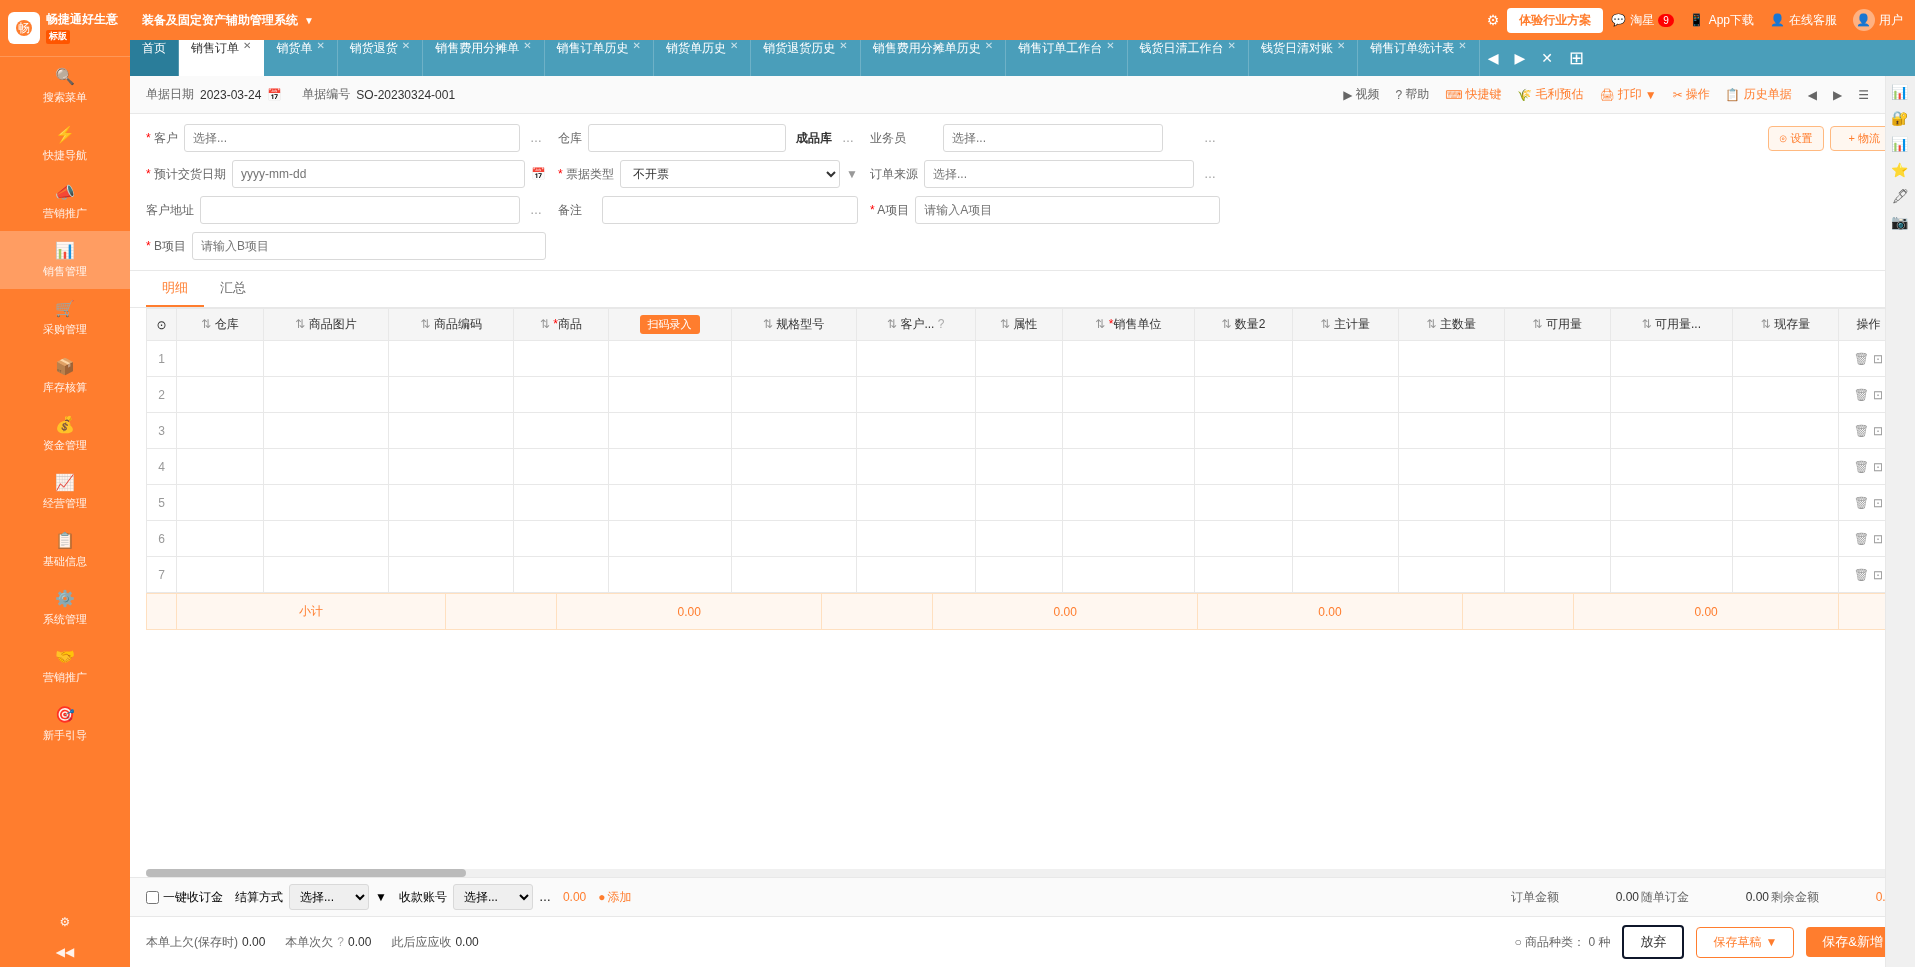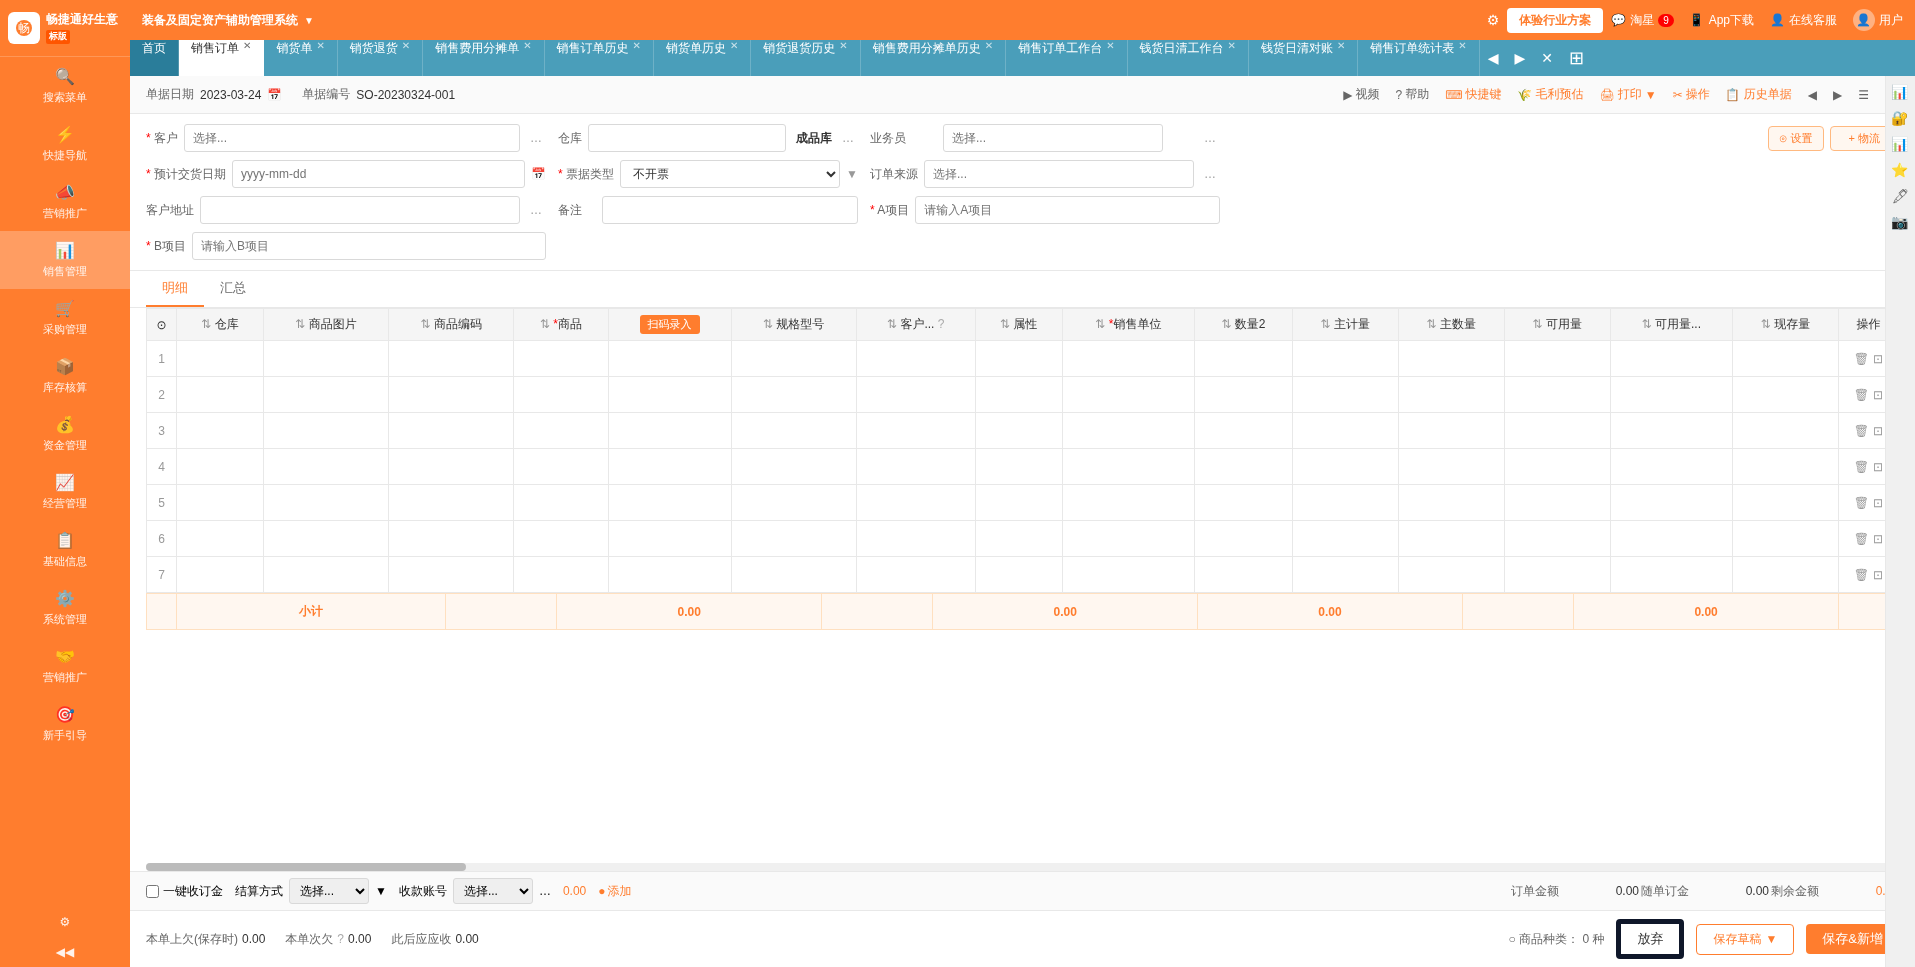--- a/index.html
+++ b/index.html
@@ -72,41 +72,41 @@
     .table-area { flex: 1; overflow: auto; padding: 0 16px; }
     table { width: 100%; border-collapse: collapse; font-size: 12px; }
     thead tr { background: #f5f5f5; }
     thead th { padding: 6px 8px; text-align: center; border: 1px solid #e8e8e8; color: #333; font-weight: normal; white-space: nowrap; position: relative; }
     tbody tr td { padding: 6px 8px; border: 1px solid #e8e8e8; text-align: center; height: 36px; color: #333; }
     .th-settings { width: 30px; }
     .th-ops { width: 60px; }
     .scan-btn { background: #ff7d2e; color: white; border: none; border-radius: 3px; padding: 2px 8px; font-size: 11px; cursor: pointer; }
     .required-star { color: red; }
     .subtotal-row { background: #fff7f0; }
-    .subtotal-row td { color: #ff7d2e; font-weight: 700; border: 1px solid #ffe0c0; margin-top: 8px; }
+    .subtotal-row td { color: #ff7d2e; font-weight: 400; border: 1px solid #ffe0c0; margin-top: 8px; }
 
     
     .bottom-bar { padding: 6px 16px; display: flex; align-items: center; gap: 12px; border-top: 1px solid #e8e8e8; background: #fafafa; }
     .checkbox-label { display: flex; align-items: center; gap: 4px; cursor: pointer; }
     .bottom-field { display: flex; align-items: center; gap: 6px; }
     .bottom-input { border: 1px solid #d9d9d9; border-radius: 3px; padding: 3px 6px; font-size: 12px; height: 26px; width: 80px; }
     .add-btn { color: #ff7d2e; cursor: pointer; display: flex; align-items: center; gap: 2px; }
     .bottom-amount { color: #ff7d2e; font-size: 12px; }
     .summary-row { display: flex; gap: 20px; align-items: center; font-size: 12px; }
     .summary-label { color: #666; }
     .summary-value { color: #333; min-width: 60px; text-align: right; }
 
     
     .footer { padding: 8px 16px; display: flex; align-items: center; border-top: 1px solid #e8e8e8; background: white; }
     .footer-stats { display: flex; gap: 20px; font-size: 12px; color: #666; }
     .footer-stat { display: flex; align-items: center; gap: 4px; }
     .footer-stat-value { color: #333; }
     .footer-right { margin-left: auto; display: flex; align-items: center; gap: 12px; }
     .product-count { font-size: 12px; color: #666; }
-    .btn-discard { border: 5px solid #0f172a; background: white; color: #333; border-radius: 4px; padding: 6px 16px; cursor: pointer; font-size: 13px; }
+    .btn-discard { border: 2px solid #0f172a; background: white; color: #333; border-radius: 4px; padding: 6px 16px; cursor: pointer; font-size: 13px; }
     .btn-save-draft { border: 1px solid #ff7d2e; background: white; color: #ff7d2e; border-radius: 4px; padding: 6px 16px; cursor: pointer; font-size: 13px; display: flex; align-items: center; gap: 4px; }
     .btn-save-new { background: #ff7d2e; color: white; border: none; border-radius: 4px; padding: 6px 16px; cursor: pointer; font-size: 13px; }
 
     
     .right-panel { width: 30px; background: #f0f0f0; display: flex; flex-direction: column; align-items: center; padding: 8px 4px; gap: 10px; border-left: 1px solid #e8e8e8; }
     .right-panel-icon { cursor: pointer; color: #666; font-size: 14px; }
 
     .form-content-wrapper { position: relative; display: flex; flex-direction: column; flex: 1; overflow: hidden; }
 
     

